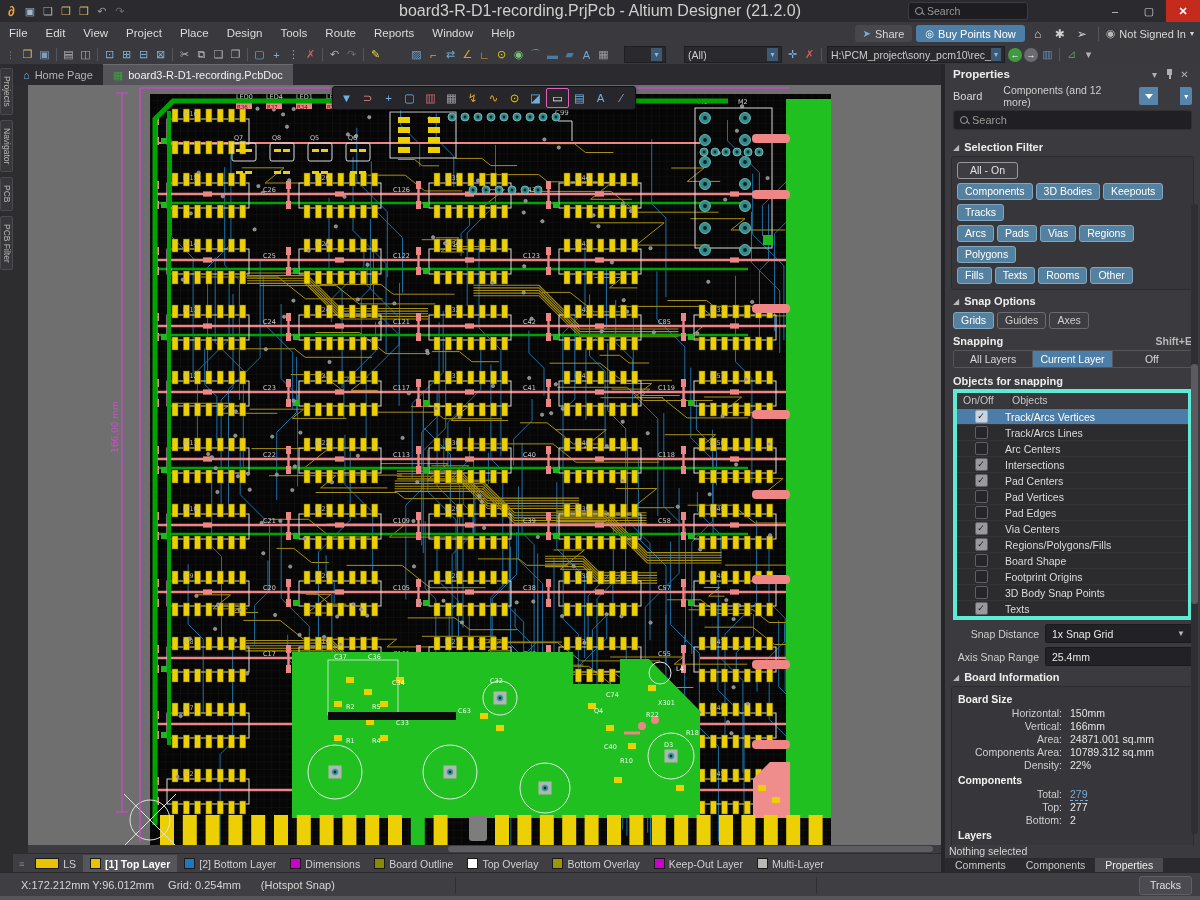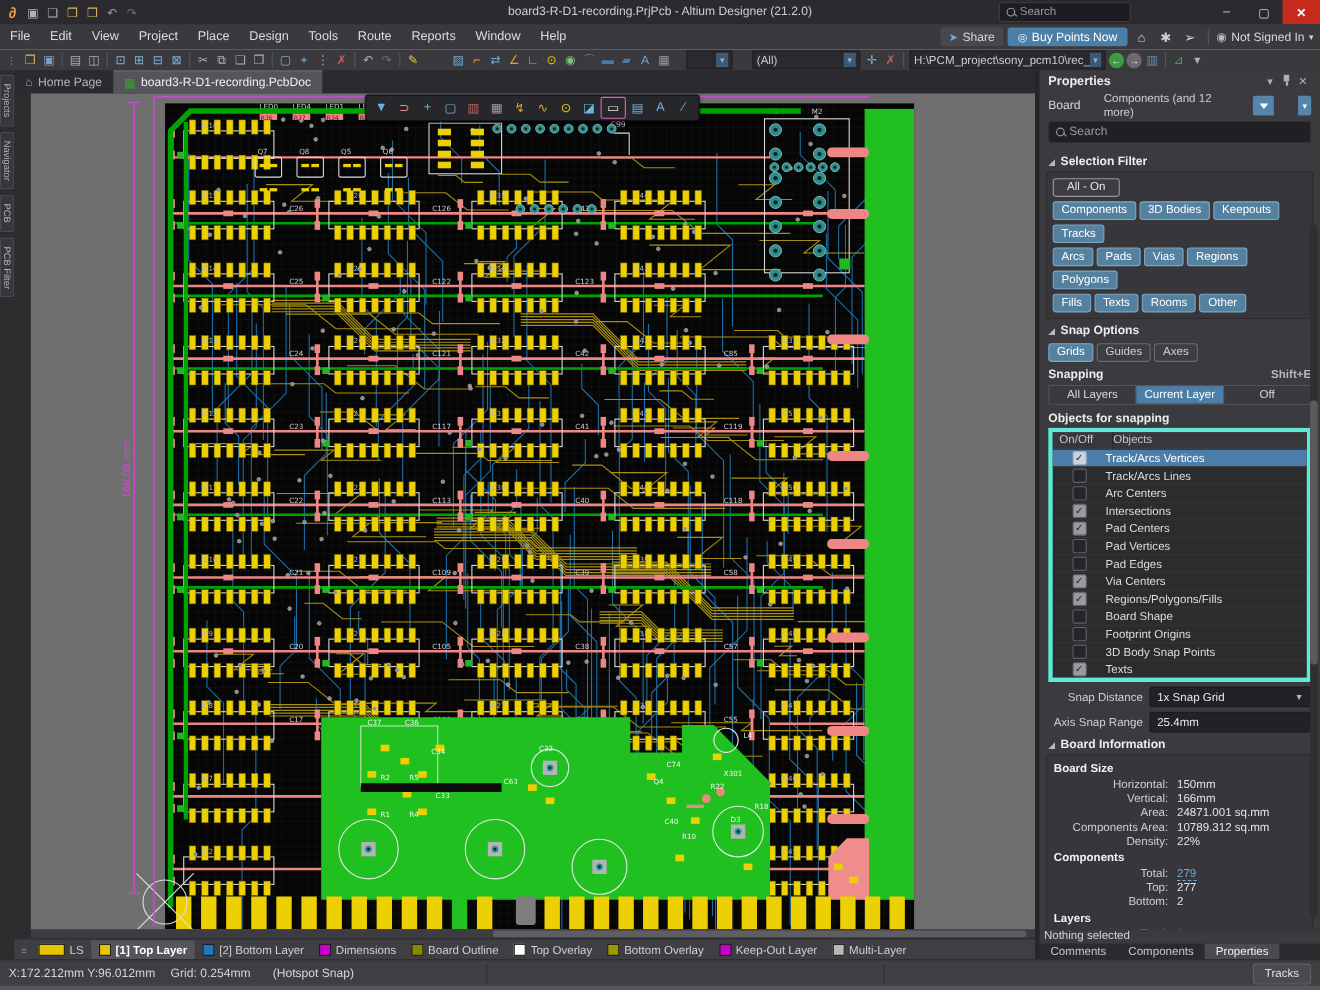--- a/index.html
+++ b/index.html
@@ -4,21 +4,21 @@
 <style>
   html,body{margin:0;padding:0;}
   body{width:1200px;height:900px;position:relative;background:#2d2d30;
        font-family:"Liberation Sans",sans-serif;overflow:hidden;color:#cccccc;
        -webkit-font-smoothing:antialiased;}
   .abs{position:absolute;}
   
   .titlebar{left:0;top:0;width:1200px;height:22px;background:#2b2b2f;display:flex;align-items:center;}
   .tb-logo{color:#e8a33d;font-weight:bold;font-size:14px;margin:0 6px 0 8px;}
   .tb-ic{font-size:11px;width:18px;text-align:center;color:#9fb6cc;}
-  .title-text{position:absolute;left:0;right:0;text-align:center;font-size:11px;color:#cfcfcf;pointer-events:none;}
+  .title-text{position:absolute;left:0;right:0;text-align:center;font-size:16px;color:#cfcfcf;pointer-events:none;}
   .tb-search{position:absolute;right:172px;top:2px;width:118px;height:16px;background:#1d1d21;
              border:1px solid #3c3c41;border-radius:3px;display:flex;align-items:center;font-size:10.5px;color:#9a9a9a;}
   .lens{width:6px;height:6px;border:1.4px solid #9a9a9a;border-radius:50%;margin:0 4px 0 6px;position:relative;}
   .lens::after{content:"";position:absolute;left:5px;top:5px;width:4px;height:1.4px;background:#9a9a9a;transform:rotate(45deg);}
   .winbtn{width:34px;height:22px;display:flex;align-items:center;justify-content:center;font-size:11px;color:#d8d8d8;}
   .winbtn.close{background:#c42b1c;color:#fff;font-weight:bold;}
   
   .menubar{left:0;top:22px;width:1200px;height:23px;background:#3a3a3e;display:flex;align-items:center;border-bottom:1px solid #5eead4;}
   .menu-item{padding:0 9px;font-size:11.5px;color:#dcdcdc;height:23px;line-height:23px;}
   .mb-right{position:absolute;right:6px;top:22px;height:23px;display:flex;align-items:center;gap:4px;}
@@ -2128,20 +2128,20 @@
       <span class="sw" style="background: rgb(204, 0, 204);"></span>
       <span>Keep-Out Layer</span>
     </div>
     <div class="ltab2">
       <span class="sw" style="background: rgb(184, 184, 184);"></span>
       <span>Multi-Layer</span>
     </div>
   </div>
 
 <div class="abs statusbar">
-  <span style="margin-left:8px">X:172.212mm Y:96.012mm</span>
+  <span style="margin-left:21px">X:172.212mm Y:96.012mm</span>
   <span style="margin-left:14px">Grid: 0.254mm</span>
   <span style="margin-left:20px">(Hotspot Snap)</span>
   <span class="sb-div" style="margin-left:120px"></span>
   <span class="sb-div" style="margin-left:360px"></span>
   <div class="panels-btn">Tracks</div>
 </div>
 <div class="abs bstrip"></div>
 
 </body></html>

